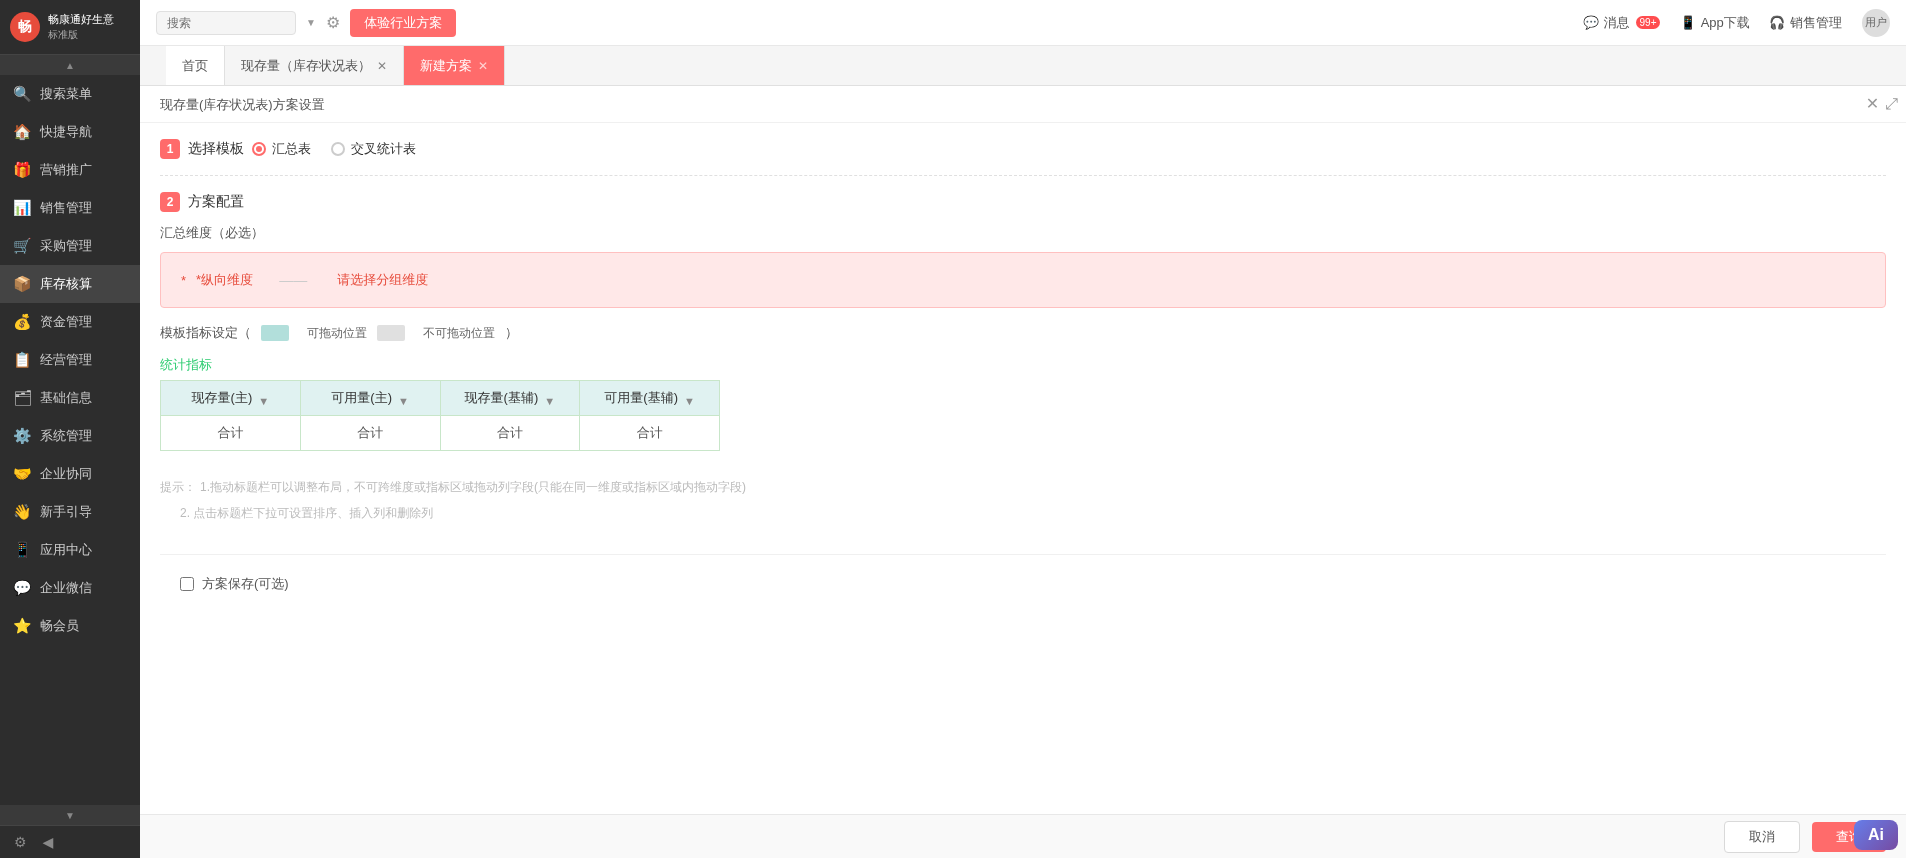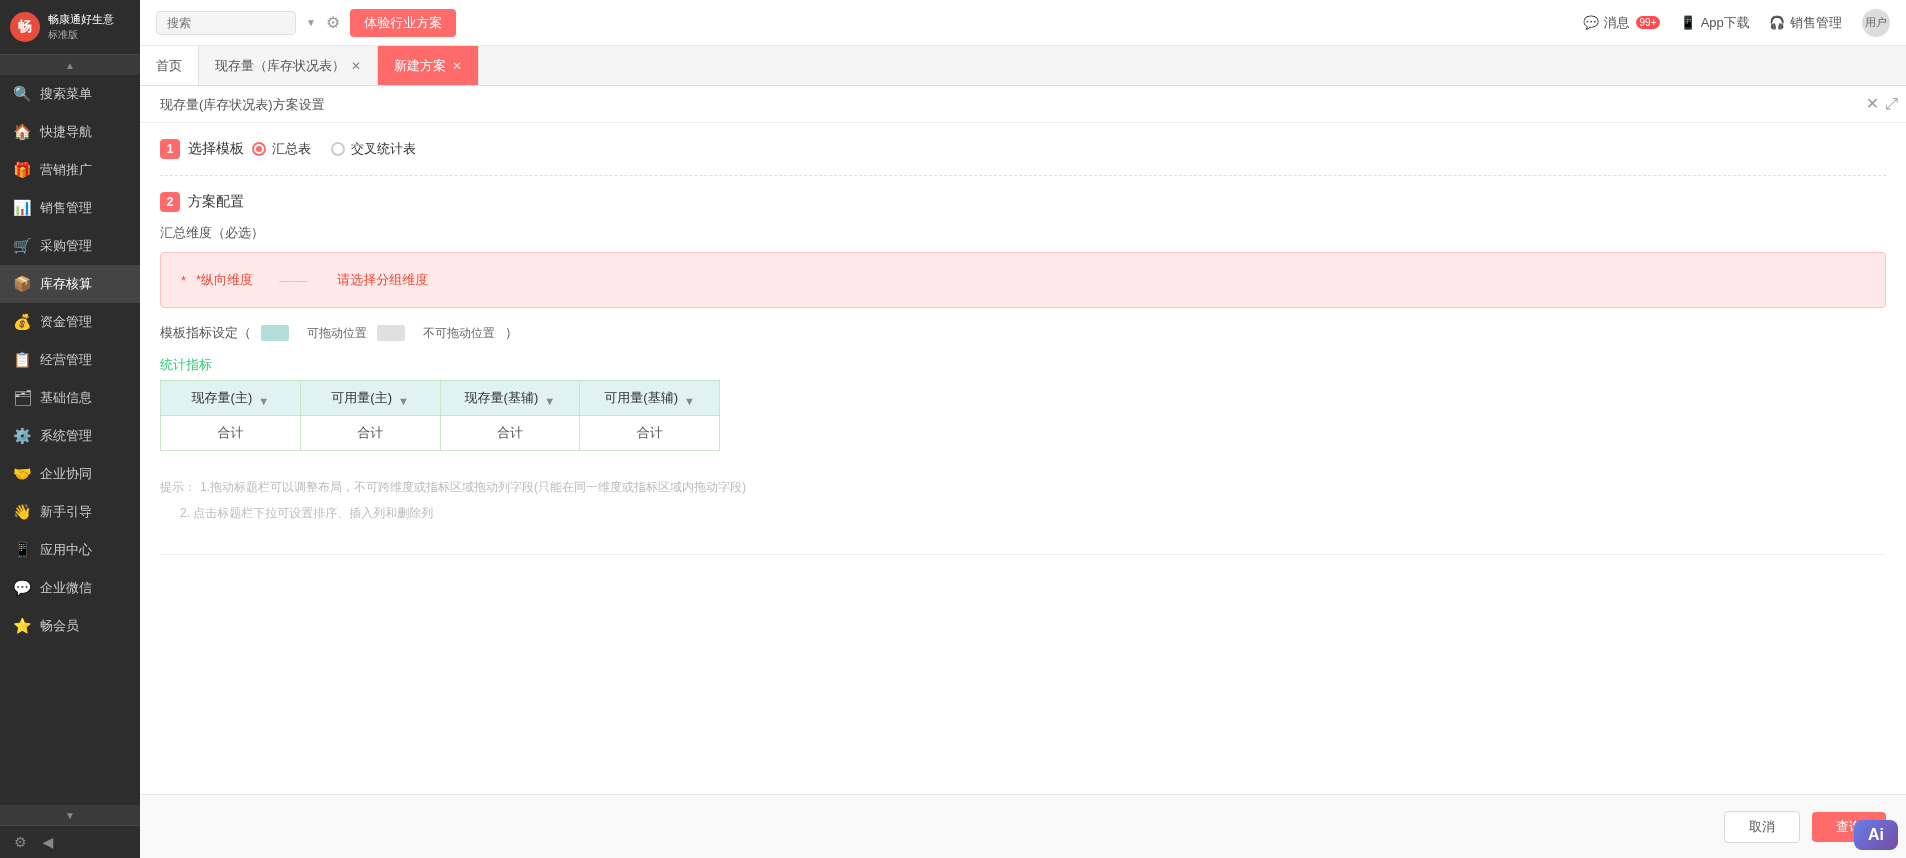--- a/index.html
+++ b/index.html
@@ -198,20 +198,21 @@
       color: white;
     }
     .tab-close {
       font-size: 12px;
       cursor: pointer;
       opacity: 0.7;
     }
     .tab-home {
       background: #fff;
       font-size: 13px;
+      margin-left: 26px;
     }
 
     
     .content-area {
       flex: 1;
       overflow-y: auto;
       background: #fff;
       position: relative;
     }
 
@@ -428,21 +429,21 @@
     .save-checkbox {
       width: 14px;
       height: 14px;
       border: 1px solid #ccc;
       background: #fff;
       cursor: pointer;
     }
 
     
     .footer-bar {
-      height: 64px;
+      height: 44px;
       background: #f9f9f9;
       border-top: 1px solid #e8e8e8;
       display: flex;
       align-items: center;
       justify-content: flex-end;
       padding: 0 20px;
       gap: 12px;
       flex-shrink: 0;
     }
     .cancel-btn {
@@ -720,20 +721,24 @@
             <span>1.拖动标题栏可以调整布局，不可跨维度或指标区域拖动列字段(只能在同一维度或指标区域内拖动字段)</span>
           </div>
           <div class="hint-row hint-indent">
             <span>2. 点击标题栏下拉可设置排序、插入列和删除列</span>
           </div>
         </div>
       </div>
 
       <hr class="full-divider">
 
+      <div class="save-row">
+        <input type="checkbox" class="save-checkbox" style="">
+        <span>方案保存(可选)</span>
+      </div>
 
     </div>
 
   </div>
 
   <div class="footer-bar">
     <button class="cancel-btn">取消</button>
     <button class="query-btn">查询</button>
   </div>
 

